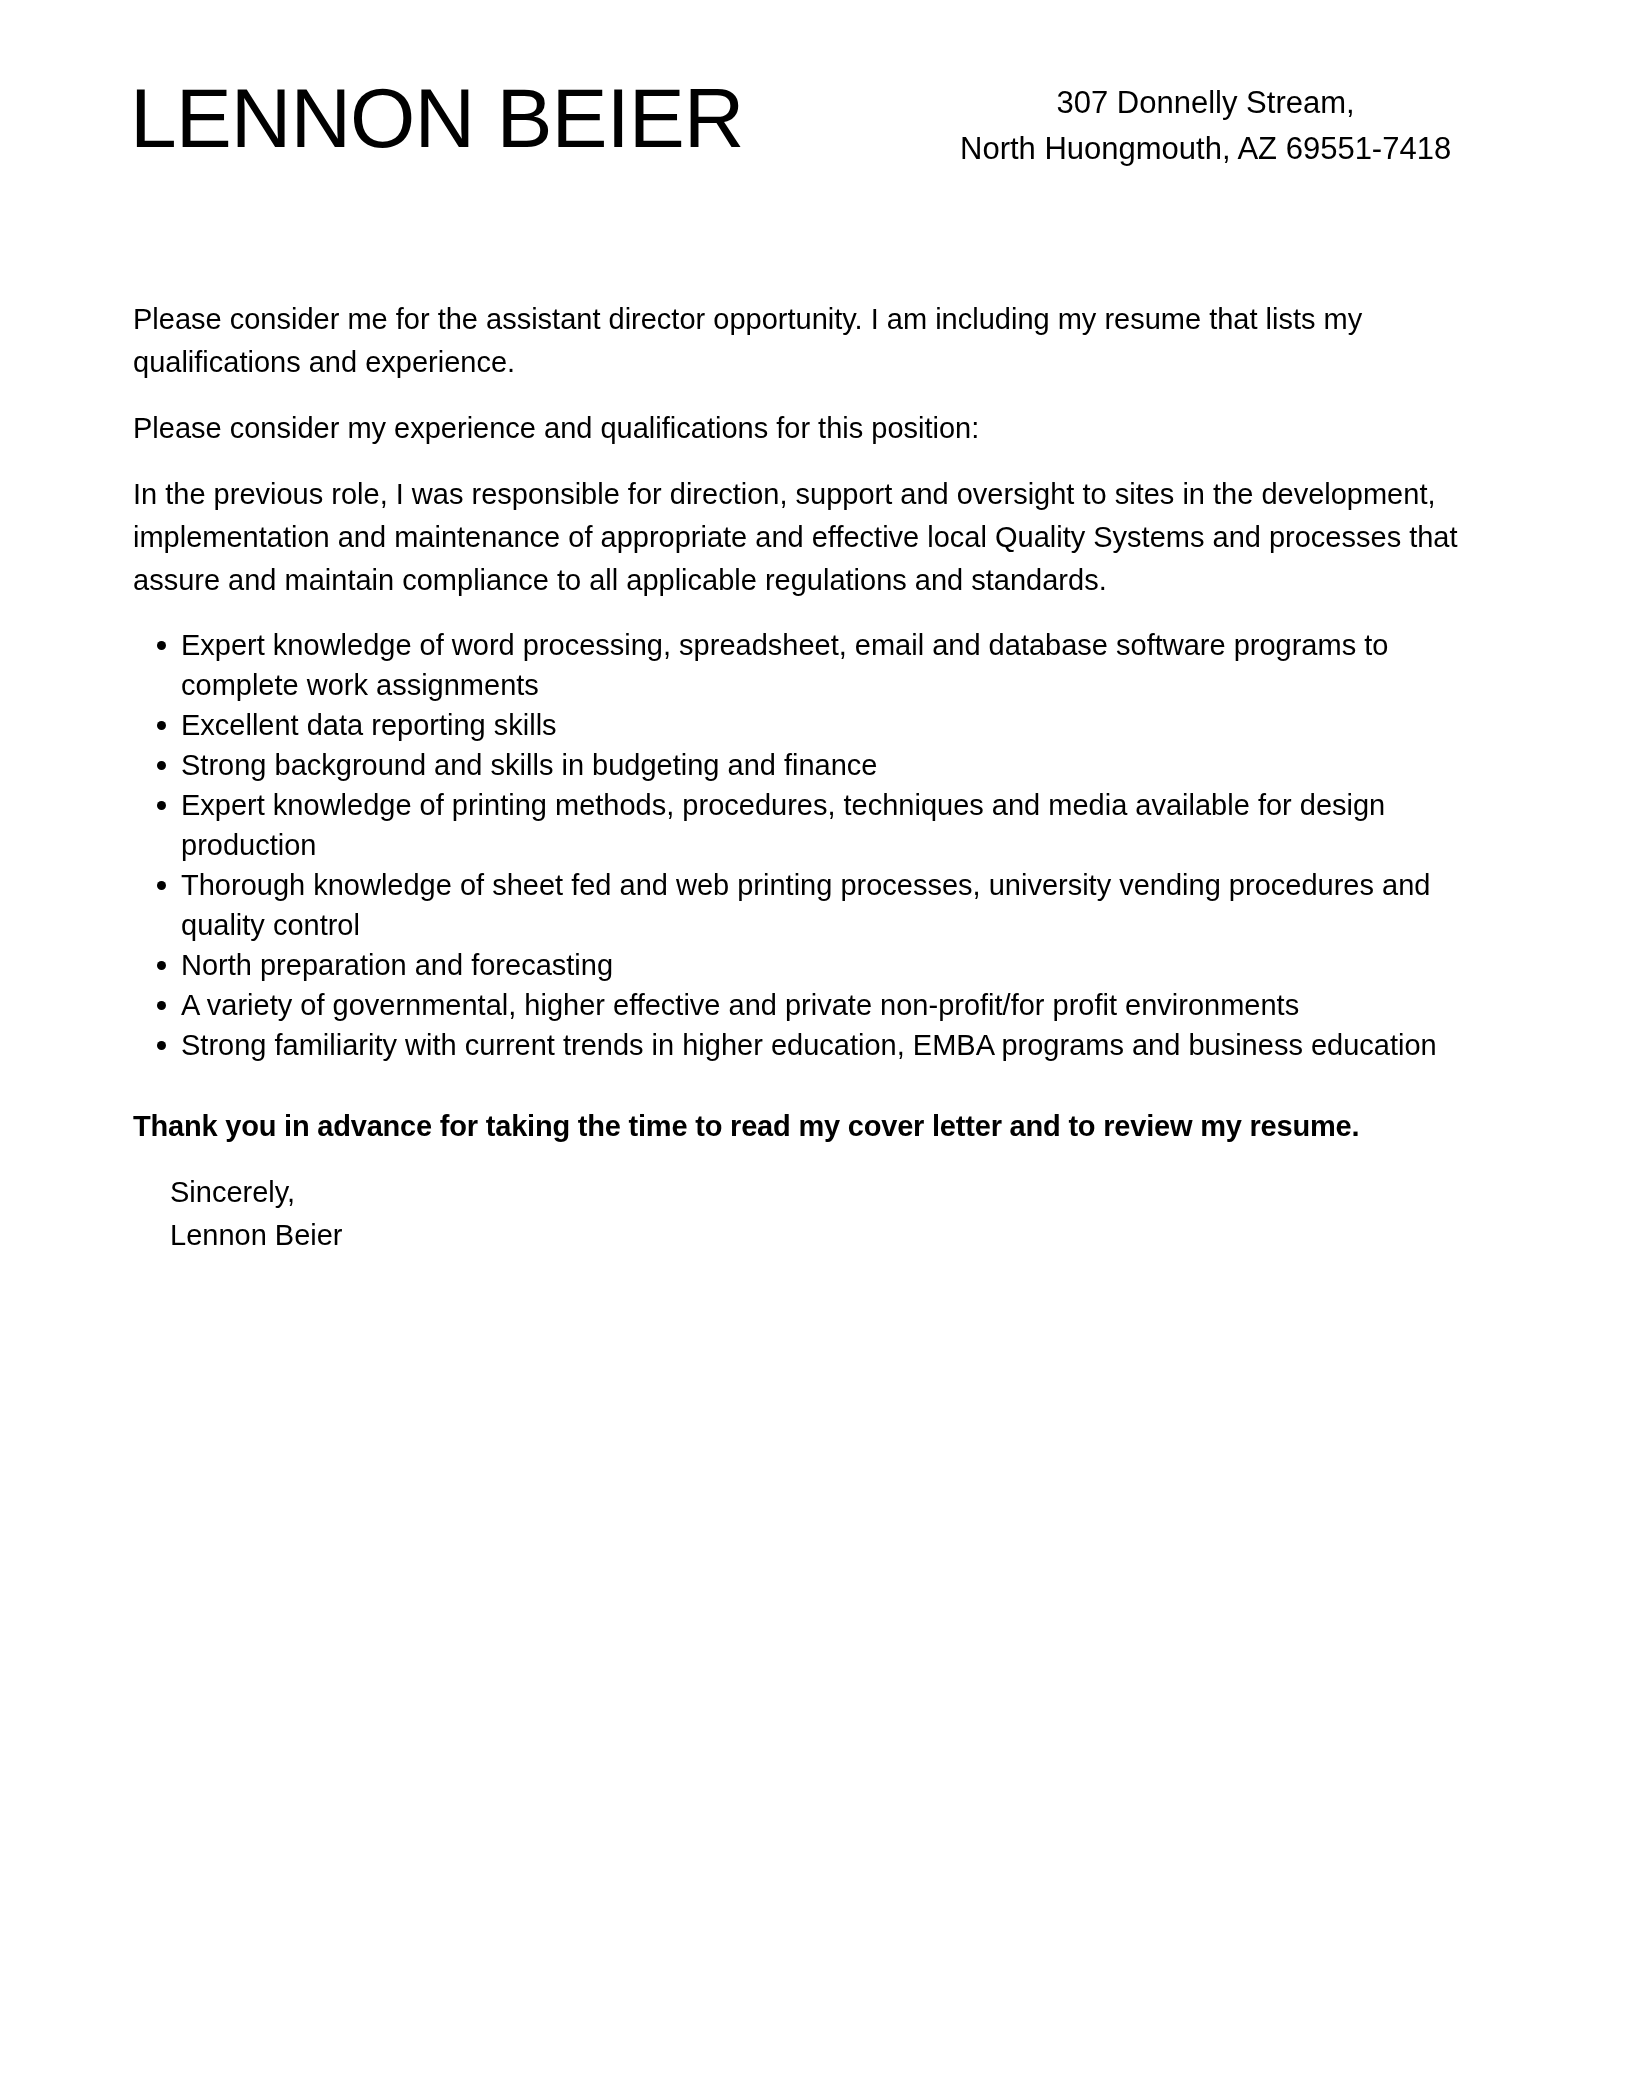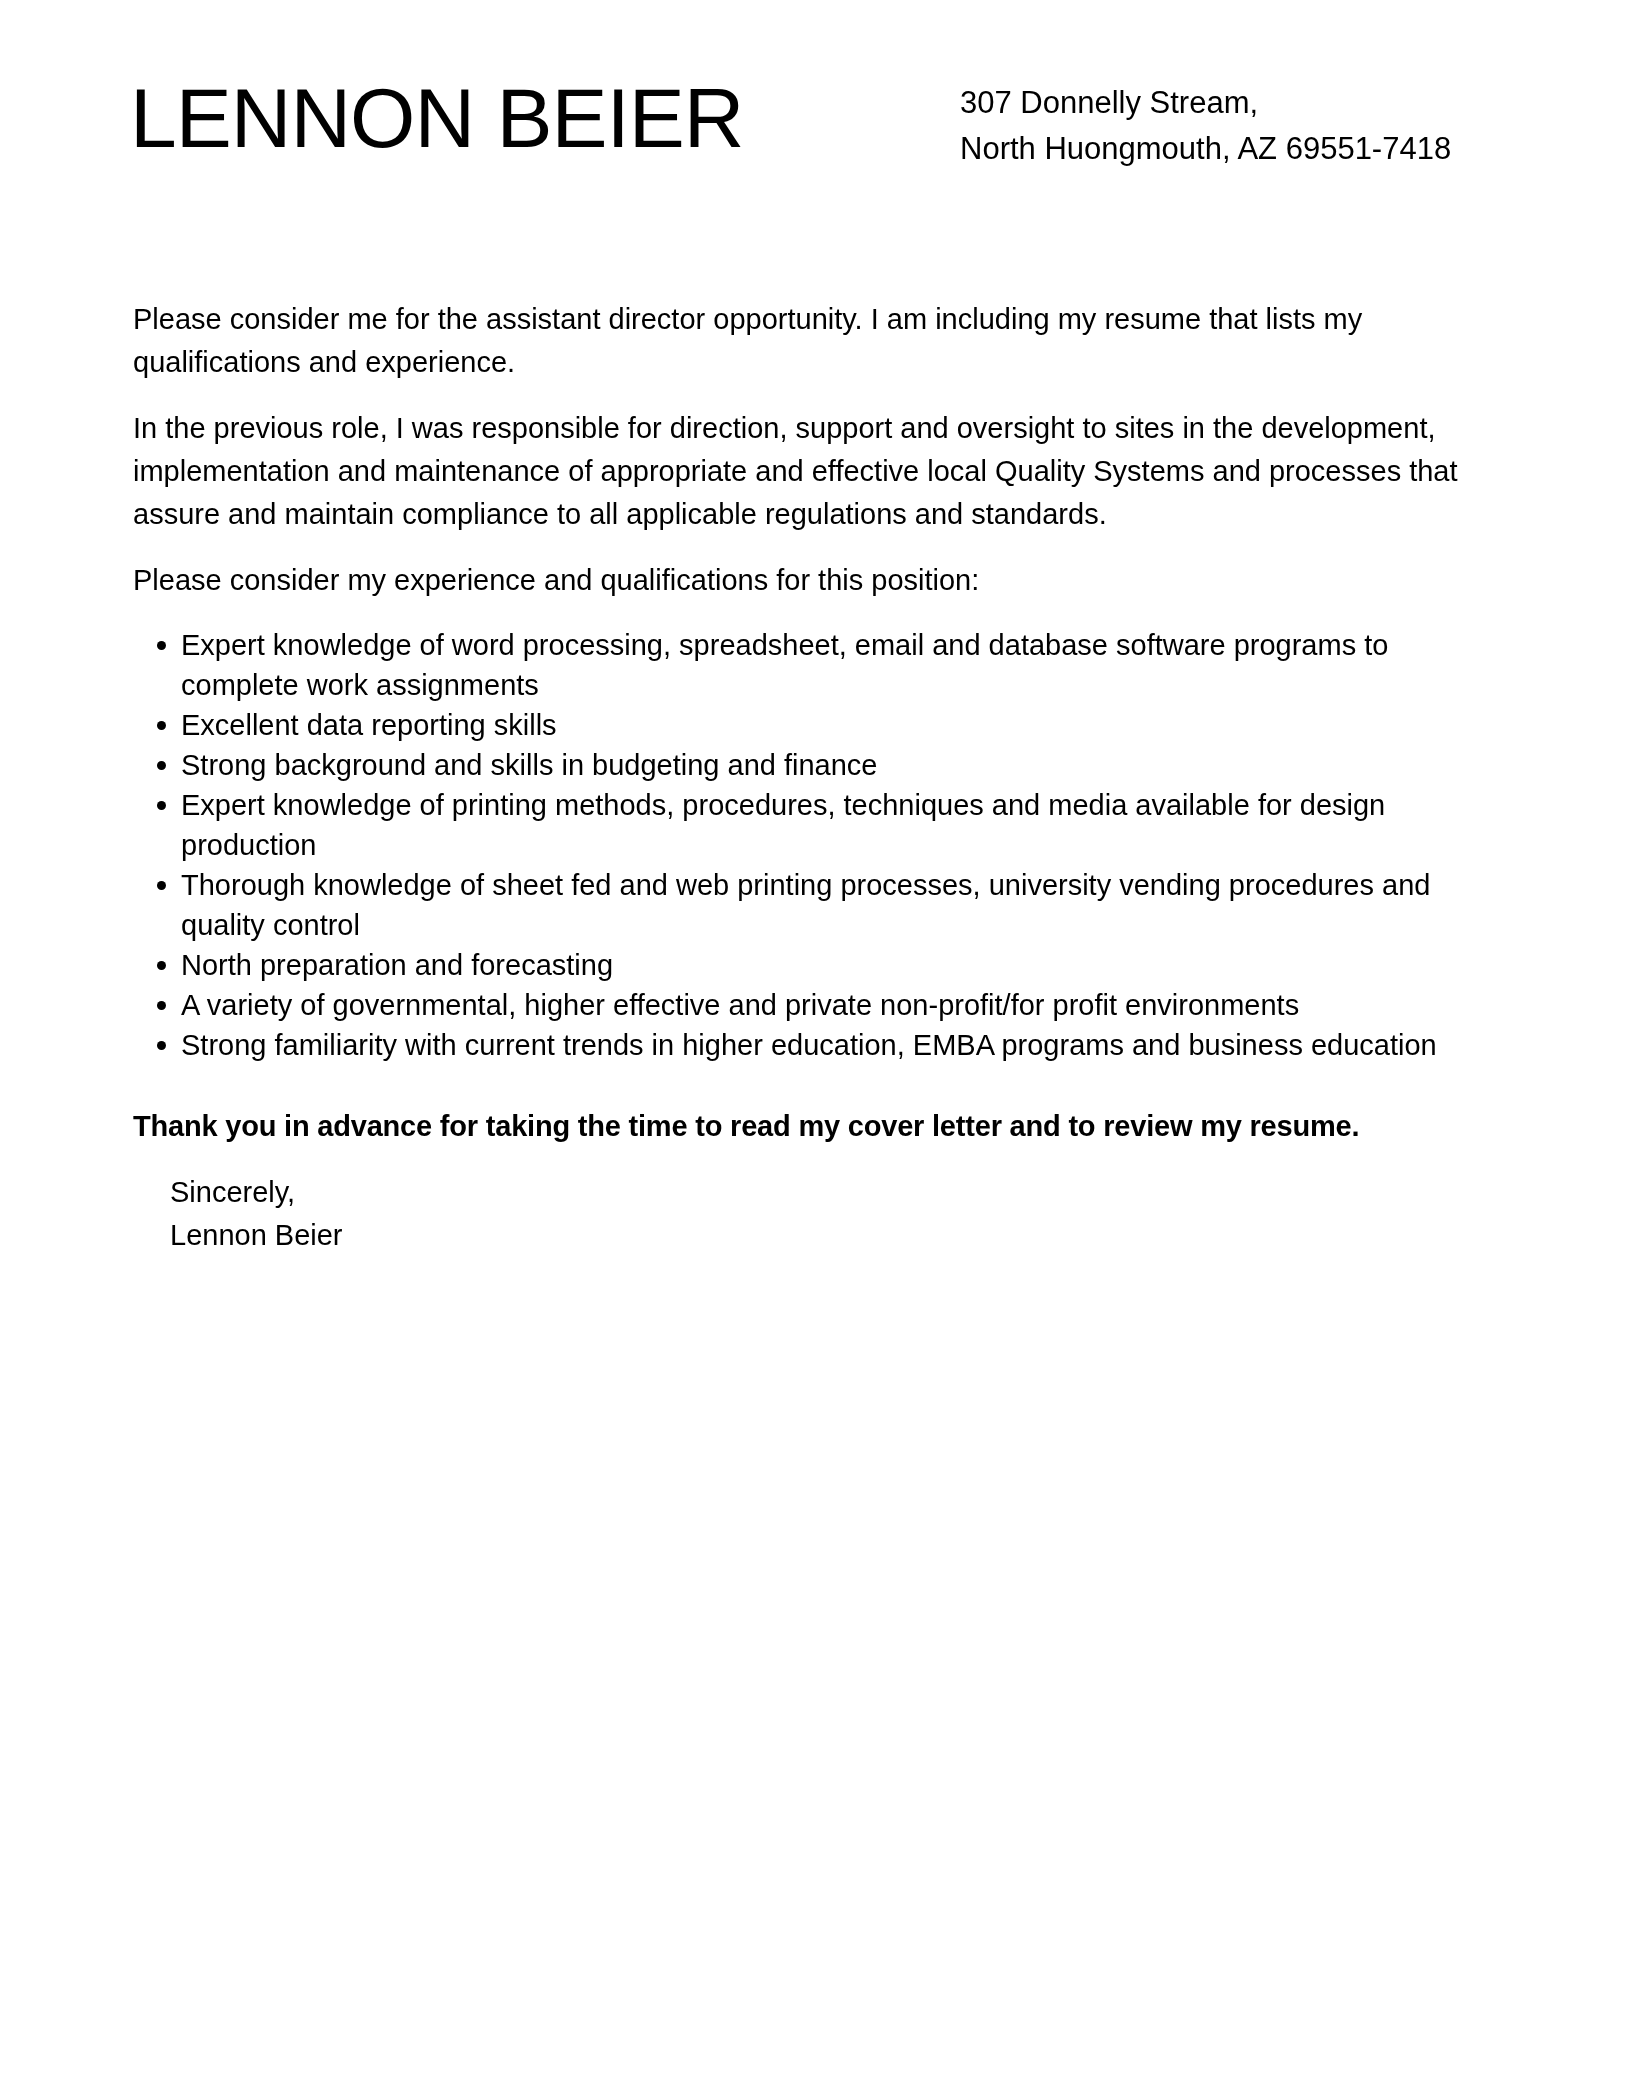--- a/index.html
+++ b/index.html
@@ -35,21 +35,21 @@
     }
     .address {
       position: absolute;
       left: 960px;
       top: 80px;
       font-size: 31px;
       line-height: 46px;
       margin: 0;
       white-space: nowrap;
     }
-    .address div { display: block; }
+    .address div { display: block; text-align: center; }
     .body {
       position: absolute;
       left: 133px;
       top: 298px;
       width: 1360px;
       font-size: 29px;
       line-height: 43px;
     }
     .salutation {
       font-weight: 700;
@@ -96,22 +96,22 @@
   <h1 class="name">LENNON BEIER</h1>
 
   <div class="address">
     <div>307 Donnelly Stream,</div>
     <div>North Huongmouth, AZ 69551-7418</div>
   </div>
 
   <div class="body">
 
     <p class="para">Please consider me for the assistant director opportunity. I am including my resume that lists my qualifications and experience.</p>
+    <p class="para">Please consider my experience and qualifications for this position:</p>
     <p class="para">In the previous role, I was responsible for direction, support and oversight to sites in the development, implementation and maintenance of appropriate and effective local Quality Systems and processes that assure and maintain compliance to all applicable regulations and standards.</p>
-    <p class="para">Please consider my experience and qualifications for this position:</p>
 
     <ul class="bullets">
       <li><span class="dot"></span><span>Expert knowledge of word processing, spreadsheet, email and database software programs to complete work assignments</span></li>
       <li><span class="dot"></span><span>Excellent data reporting skills</span></li>
       <li><span class="dot"></span><span>Strong background and skills in budgeting and finance</span></li>
       <li><span class="dot"></span><span>Expert knowledge of printing methods, procedures, techniques and media available for design production</span></li>
       <li><span class="dot"></span><span>Thorough knowledge of sheet fed and web printing processes, university vending procedures and quality control</span></li>
       <li><span class="dot"></span><span>North preparation and forecasting</span></li>
       <li><span class="dot"></span><span>A variety of governmental, higher effective and private non-profit/for profit environments</span></li>
       <li><span class="dot"></span><span>Strong familiarity with current trends in higher education, EMBA programs and business education</span></li>

